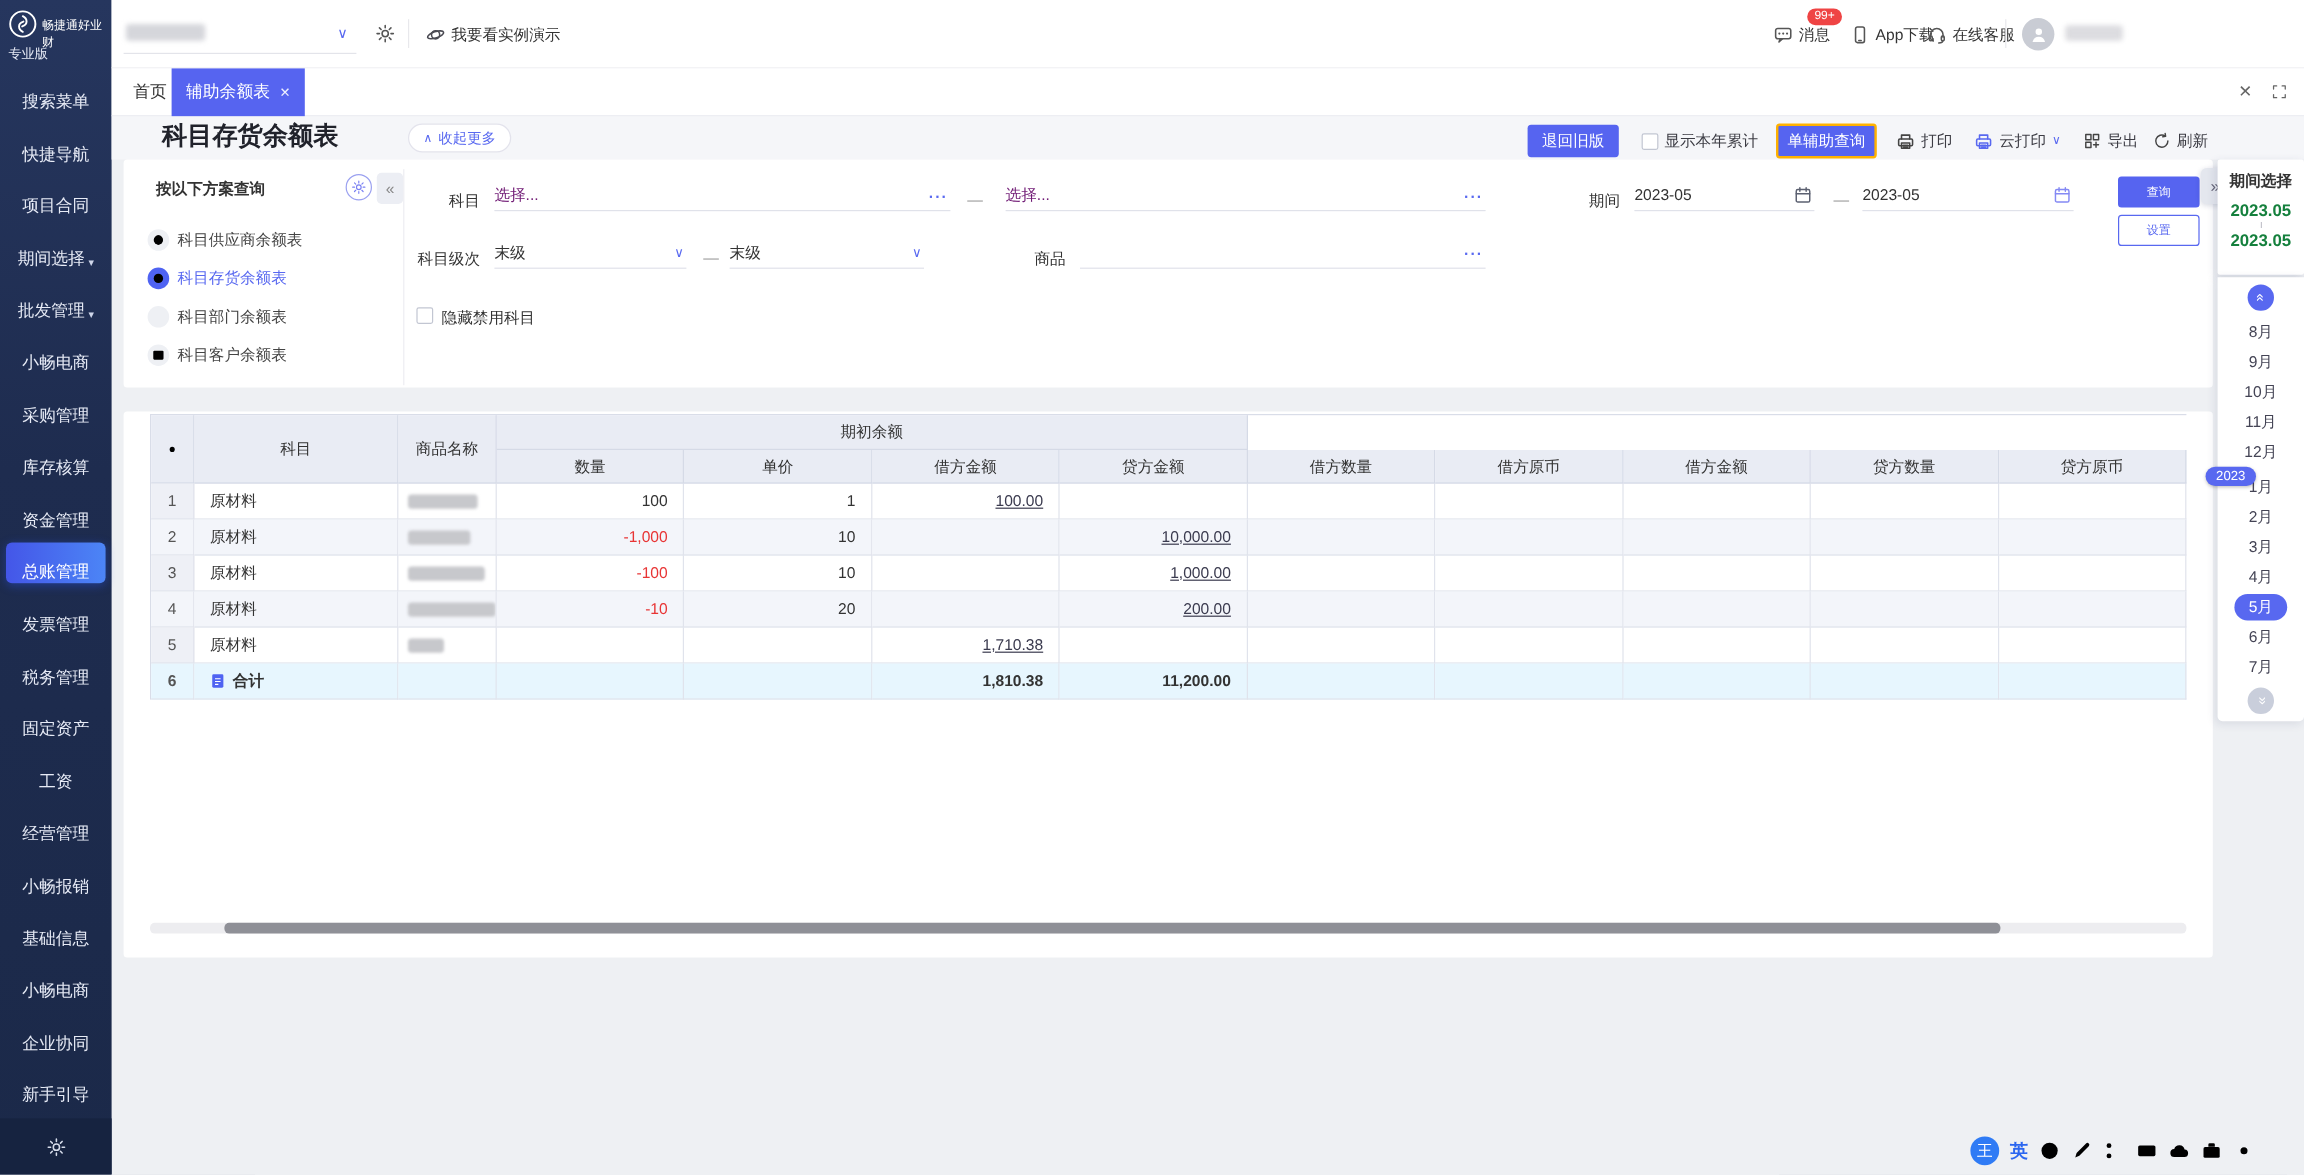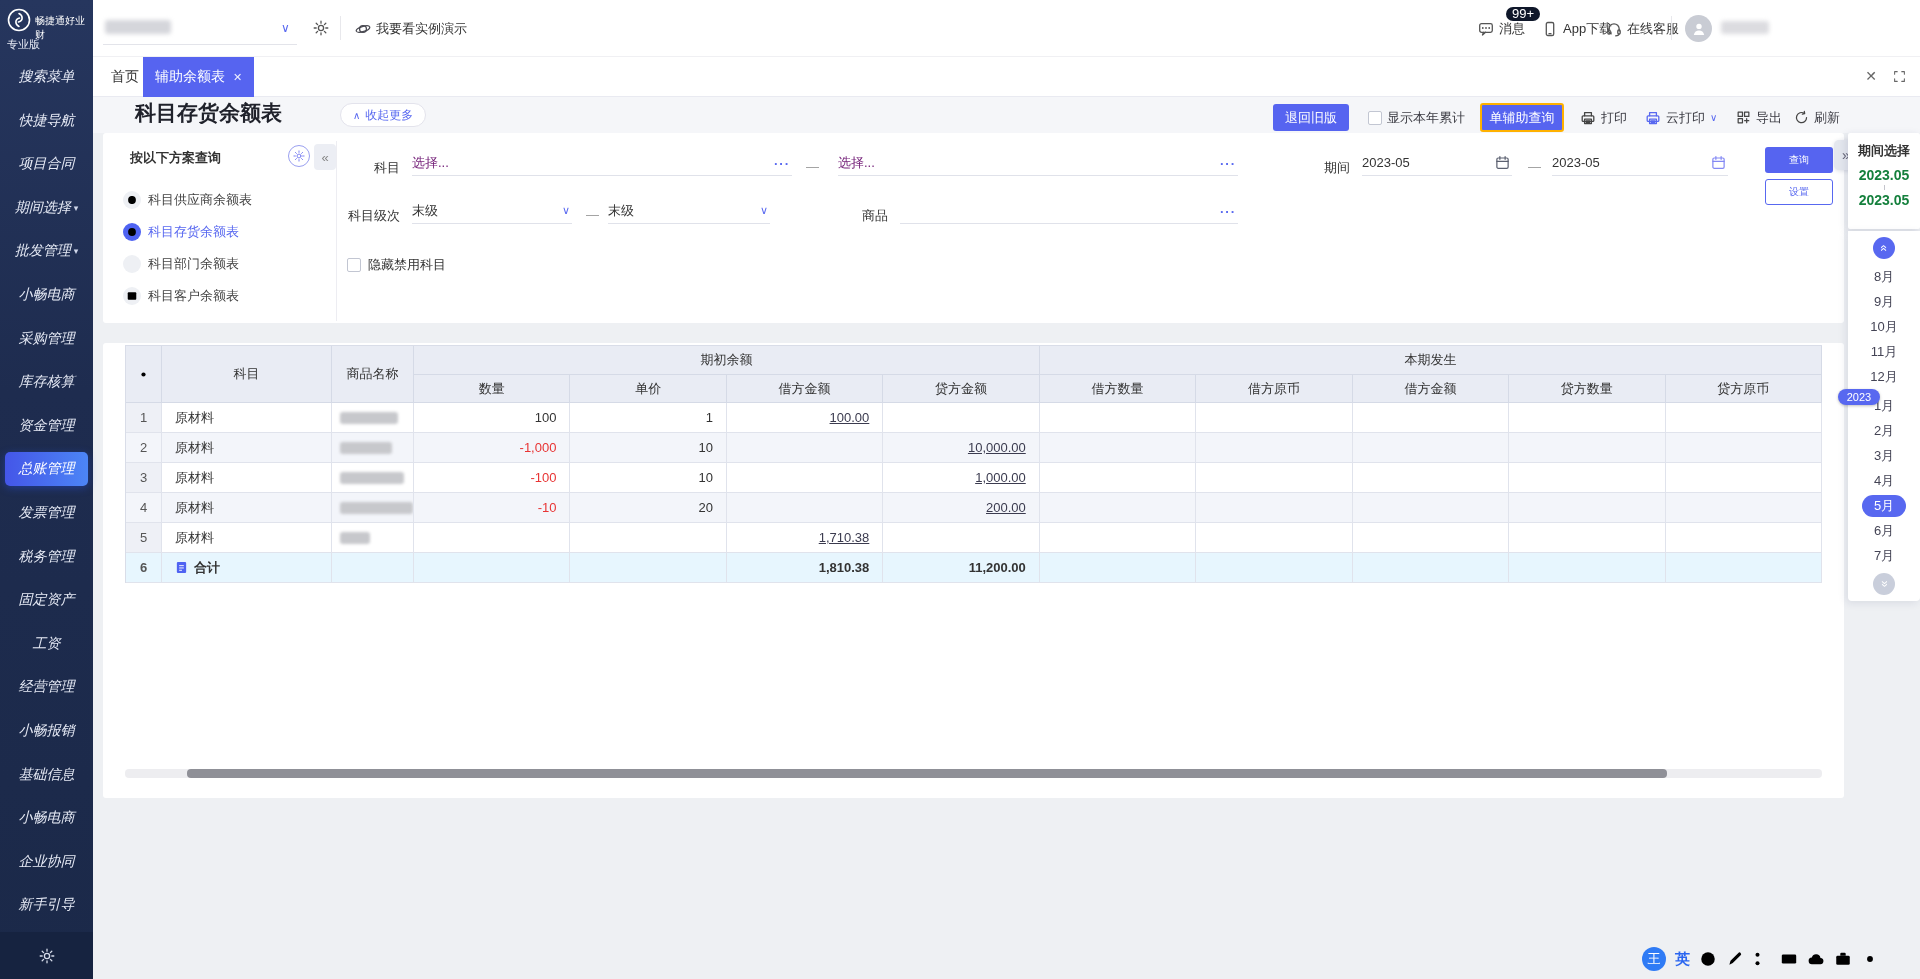--- a/index.html
+++ b/index.html
@@ -1,36 +1,36 @@
 <!DOCTYPE html>
 <html><head>
 <meta charset="utf-8">
 <style>
   html,body{margin:0;padding:0;background:#dfe2e8;}
   *{box-sizing:border-box;font-family:"Liberation Sans","DejaVu Sans",sans-serif;}
   #app{position:relative;width:1920px;height:979px;background:#eef0f3;overflow:hidden;}
   .abs{position:absolute;}
-  .flex{display:flex;align-items:center;}
+  .flex{display:flex;align-items:flex-start;}
   
   .sidebar{position:absolute;left:0;top:0;width:93px;height:979px;background:linear-gradient(180deg,#263providers6,#1d2b4d);background:linear-gradient(180deg,#26365e 0%,#1e2c4f 40%,#1b2949 100%);}
   .logo-area{position:absolute;left:0;top:0;width:93px;height:57px;padding-left:20px;}
   .logo-circle{position:absolute;left:6px;top:7px;width:26px;height:26px;color:#fff;}
   .brand{position:absolute;left:35px;top:14px;font-size:10px;color:#fff;letter-spacing:0;}
   .edition{position:absolute;left:7px;top:37px;font-size:11px;color:#e6eaf5;}
-  .snav{position:absolute;left:5px;width:83px;height:34px;display:flex;align-items:center;justify-content:center;color:#e7ebf6;font-size:14px;cursor:pointer;border-radius:5px;gap:3px;font-style:italic;}
+  .snav{position:absolute;left:5px;width:83px;height:34px;display:flex;align-items:flex-end;justify-content:center;color:#e7ebf6;font-size:14px;cursor:pointer;border-radius:5px;gap:3px;}
   .snav.active{background:linear-gradient(90deg,#4456e8,#4c85f6);color:#fff;box-shadow:0 2px 8px rgba(40,80,220,.45);}
   .snav .arr{font-size:9px;color:#cfd6ea;}
   .side-foot{position:absolute;left:0;top:932px;width:93px;height:47px;background:#162340;display:flex;align-items:center;justify-content:center;color:#d6dcea;}
   
   .tophdr{position:absolute;left:93px;top:0;width:1827px;height:57px;background:#fff;border-bottom:1px solid #f0f0f3;}
   .blurblock{background:#d5d6db;border-radius:3px;filter:blur(2px);}
   .hdr-underline{position:absolute;left:10px;top:44px;width:194px;height:1px;background:#e3e4ea;}
   .icbtn{color:#555;}
   .hdr-item{position:absolute;top:0;height:57px;display:flex;align-items:center;gap:5px;font-size:13px;color:#333;cursor:pointer;}
-  .badge{position:absolute;background:#0f172a;color:#fff;font-size:13px;border-radius:8px;padding:1px 6px;line-height:12px;}
+  .badge{position:absolute;background:#ef4444;color:#fff;font-size:10px;border-radius:8px;padding:1px 6px;line-height:12px;}
   .avatar{position:absolute;width:27px;height:27px;border-radius:50%;background:#c9ccd4;display:flex;align-items:center;justify-content:center;color:#fff;overflow:hidden;}
   
   .tabrow{position:absolute;left:93px;top:57px;width:1827px;height:40px;background:#fff;border-bottom:1px solid #e9eaf1;}
   .tab-home{position:absolute;left:4px;top:0;width:56px;height:40px;display:flex;align-items:center;justify-content:center;font-size:14px;color:#333;cursor:pointer;}
   .tab-active{position:absolute;left:50px;top:0;min-width:100px;height:40px;background:#5664f0;color:#fff;display:flex;align-items:center;justify-content:center;gap:8px;font-size:14px;padding:0 12px;cursor:pointer;}
   .tab-x{font-size:11px;opacity:.9;}
   .tabrow-ctrl{position:absolute;top:10px;width:18px;height:18px;color:#666;display:flex;align-items:center;justify-content:center;font-size:14px;cursor:pointer;}
   
   .titleband{position:absolute;left:93px;top:97px;width:1827px;height:36px;background:#f5f6f9;}
   .pagetitle{position:absolute;left:42px;top:2px;font-size:21px;font-weight:bold;color:#20222b;}
@@ -446,21 +446,20 @@
   <div class="grid" id="grid">
       <div class="c h corner" style="grid-area: 1 / 1 / span 2 / span 1;">
         <span class="ic13" style="color:#666;margin:auto;"><svg viewBox="0 0 16 16">
             <circle cx="8" cy="8" r="2.6"></circle>
             <path d="M8 1.2v2M8 12.8v2M1.2 8h2M12.8 8h2M3.2 3.2l1.4 1.4M11.4 11.4l1.4 1.4M12.8 3.2l-1.4 1.4M4.6 11.4l-1.4 1.4"></path>
           </svg></span>
       </div>
       <div class="c h" style="grid-area: 1 / 2 / span 2 / span 1;">科目</div>
       <div class="c h" style="grid-area: 1 / 3 / span 2 / span 1;">商品名称</div>
       <div class="c h group" style="grid-area: 1 / 4 / span 1 / span 4;">期初余额</div>
-      <div class="c h group" style="grid-area: 1 / 8 / span 1 / span 5;">本期发生</div>
       <div class="c h" style="grid-area: 2 / 4 / span 1 / span 1;">数量</div>
       <div class="c h" style="grid-area: 2 / 5 / span 1 / span 1;">单价</div>
       <div class="c h" style="grid-area: 2 / 6 / span 1 / span 1;">借方金额</div>
       <div class="c h" style="grid-area: 2 / 7 / span 1 / span 1;">贷方金额</div>
       <div class="c h" style="grid-area: 2 / 8 / span 1 / span 1;">借方数量</div>
       <div class="c h" style="grid-area: 2 / 9 / span 1 / span 1;">借方原币</div>
       <div class="c h" style="grid-area: 2 / 10 / span 1 / span 1;">借方金额</div>
       <div class="c h" style="grid-area: 2 / 11 / span 1 / span 1;">贷方数量</div>
       <div class="c h" style="grid-area: 2 / 12 / span 1 / span 1;">贷方原币</div>
       <div class="c rowhead" style="grid-area: 3 / 1 / span 1 / span 1;">1</div>

